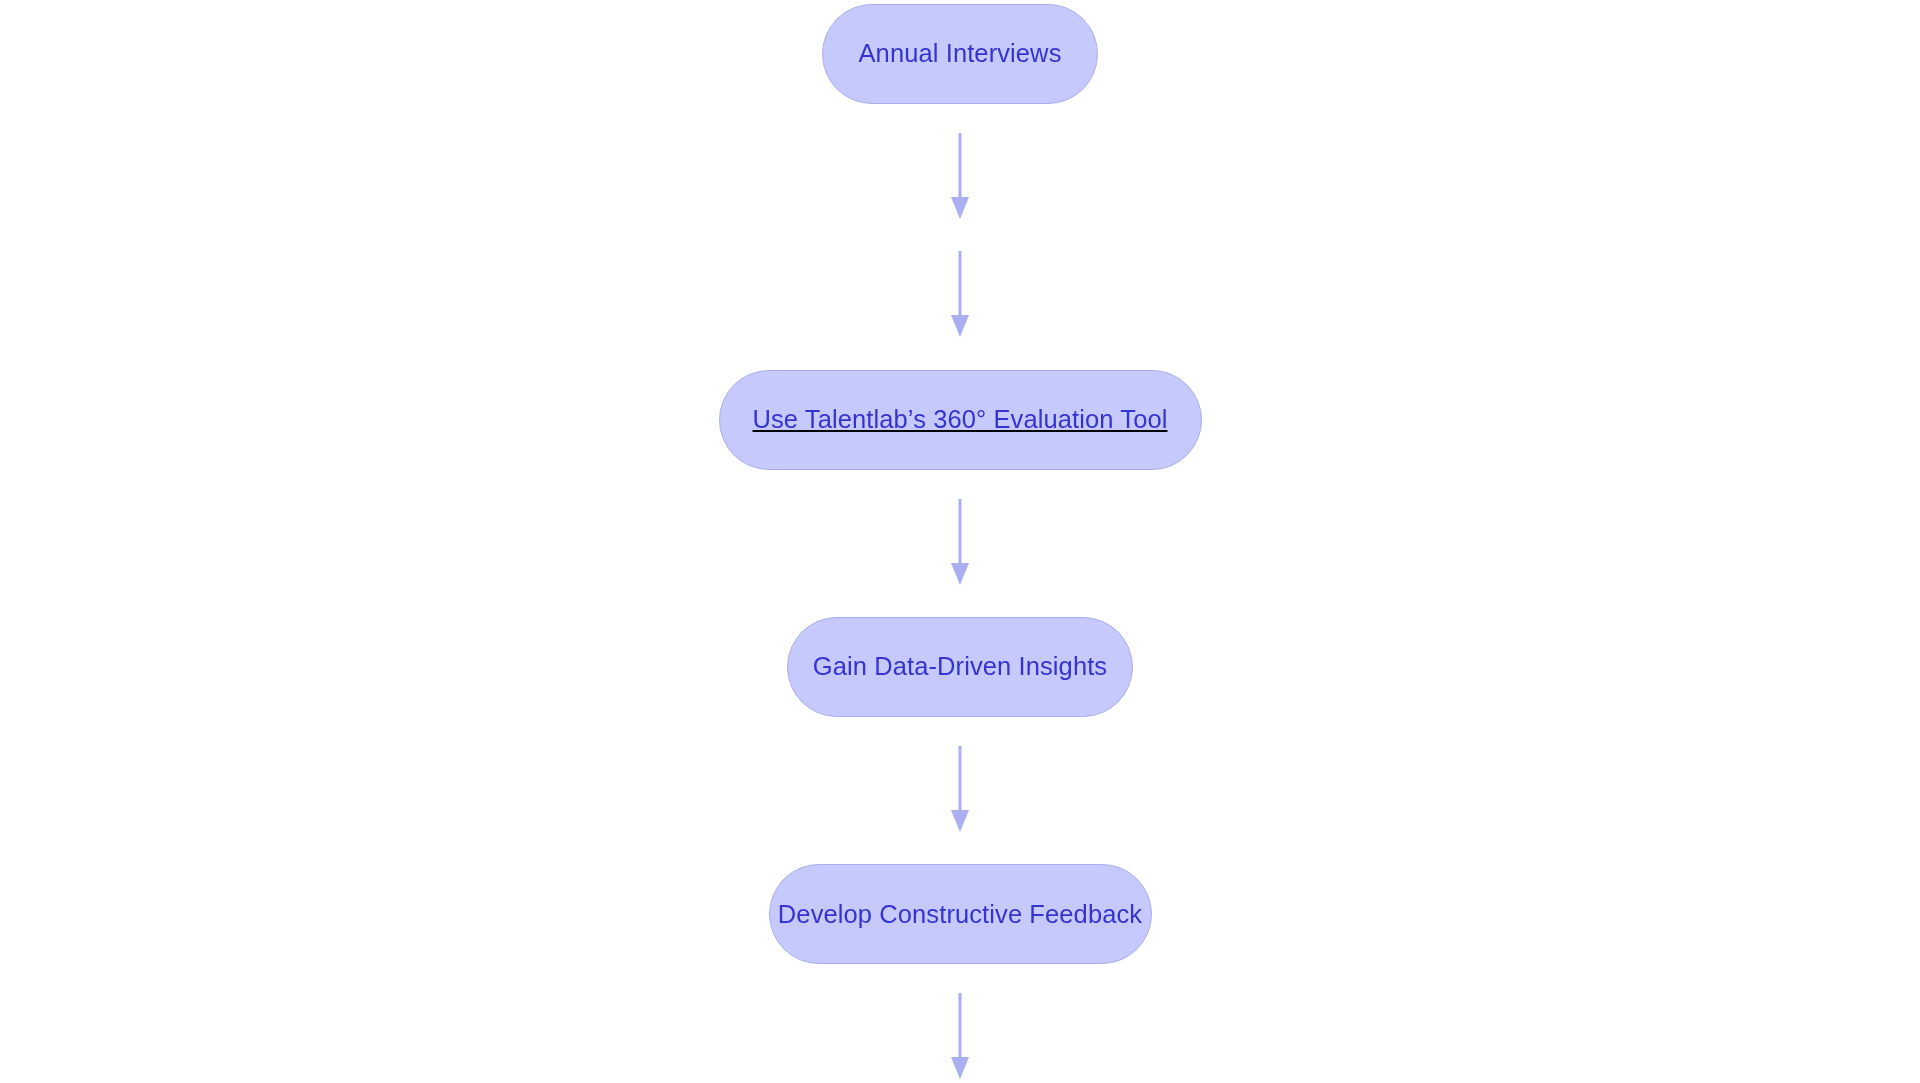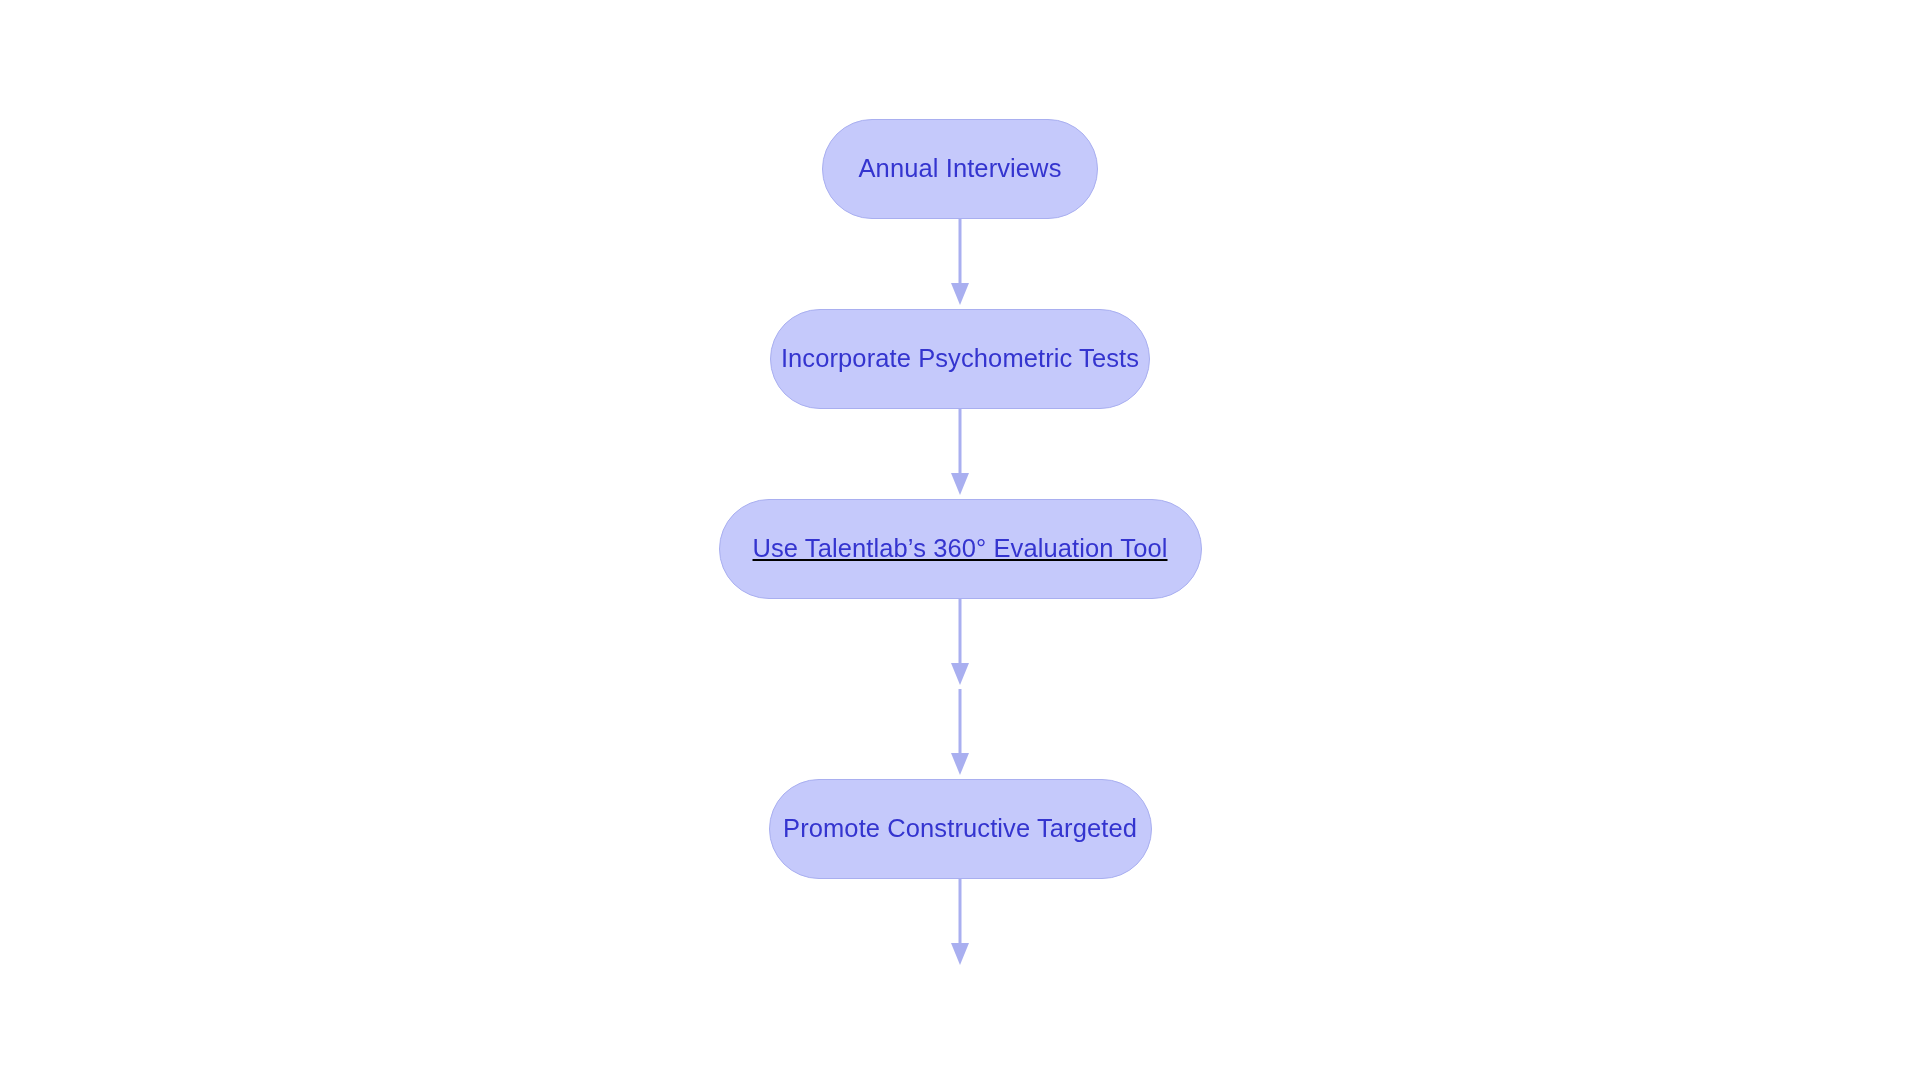--- a/index.html
+++ b/index.html
@@ -24,21 +24,21 @@
   
   .flow-stack {
     position: absolute;
     left: 0;
     top: 0;
     width: 1920px;
     height: 1083px;
     display: flex;
     flex-direction: column;
     align-items: center;
-    justify-content: center;
+    justify-content: space-between;
     padding-top: 4px;
     box-sizing: border-box;
   }
 
   
   .flow-node {
     box-sizing: border-box;
     height: 100px;
     background: #c5c9fb;
     border: 1.6px solid #a9aff0;
@@ -91,46 +91,46 @@
 
     <div class="flow-node w-node-0">
       <span class="flow-node-label">Annual Interviews</span>
     </div>
 
     <svg class="flow-connector" viewBox="0 0 24 90">
       <line class="connector-line" x1="12" y1="0" x2="12" y2="70"></line>
       <polygon class="connector-head" points="12,86 3,64 21,64"></polygon>
     </svg>
 
-    <div class="flow-node w-node-1">
-      <span class="flow-node-label">Incorporate Psychometric Tests</span>
-    </div>
 
     <svg class="flow-connector" viewBox="0 0 24 90">
       <line class="connector-line" x1="12" y1="0" x2="12" y2="70"></line>
       <polygon class="connector-head" points="12,86 3,64 21,64"></polygon>
     </svg>
 
     <div class="flow-node w-node-2">
       <span class="flow-node-label">Use Talentlab’s 360° Evaluation Tool</span>
     </div>
 
     <svg class="flow-connector" viewBox="0 0 24 90">
       <line class="connector-line" x1="12" y1="0" x2="12" y2="70"></line>
       <polygon class="connector-head" points="12,86 3,64 21,64"></polygon>
     </svg>
 
+    <div class="flow-node w-node-3">
+      <span class="flow-node-label">Gain Data-Driven Insights</span>
+    </div>
 
     <svg class="flow-connector" viewBox="0 0 24 90">
       <line class="connector-line" x1="12" y1="0" x2="12" y2="70"></line>
       <polygon class="connector-head" points="12,86 3,64 21,64"></polygon>
     </svg>
 
     <div class="flow-node w-node-4">
-      <span class="flow-node-label">Promote Constructive Targeted</span>
+      <span class="flow-node-label">Develop Constructive Feedback</span>
     </div>
 
     <svg class="flow-connector" viewBox="0 0 24 90">
       <line class="connector-line" x1="12" y1="0" x2="12" y2="70"></line>
       <polygon class="connector-head" points="12,86 3,64 21,64"></polygon>
     </svg>
 
 
   </div>
 </div>

